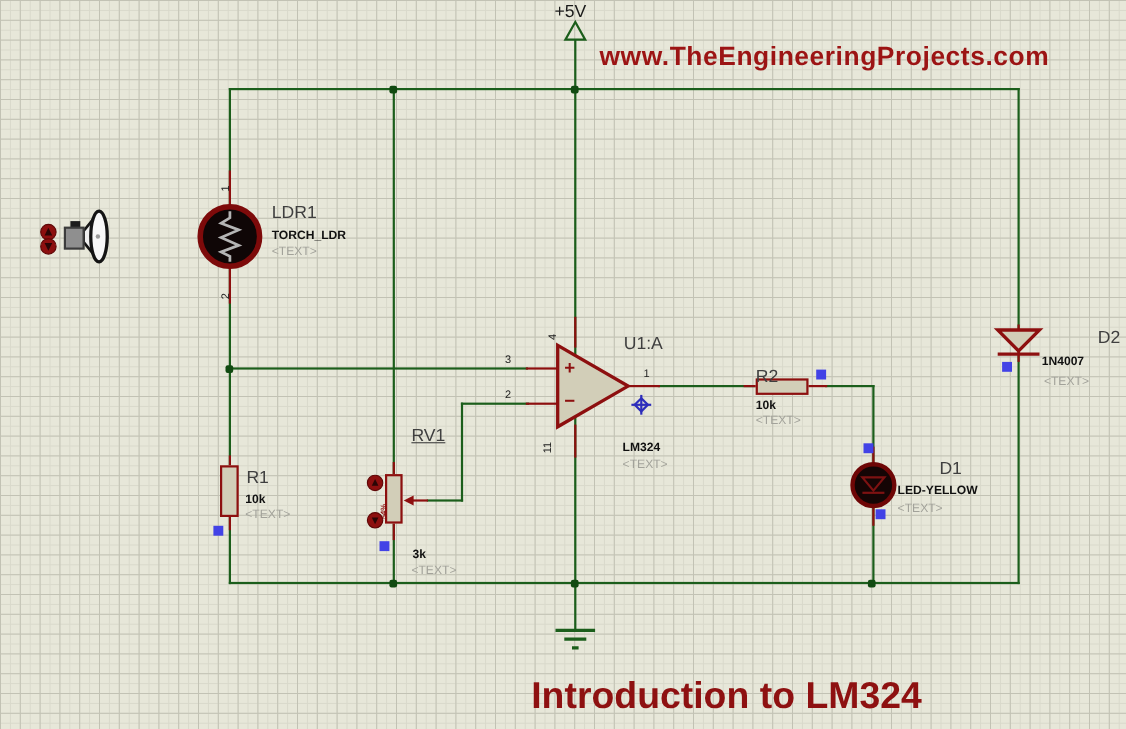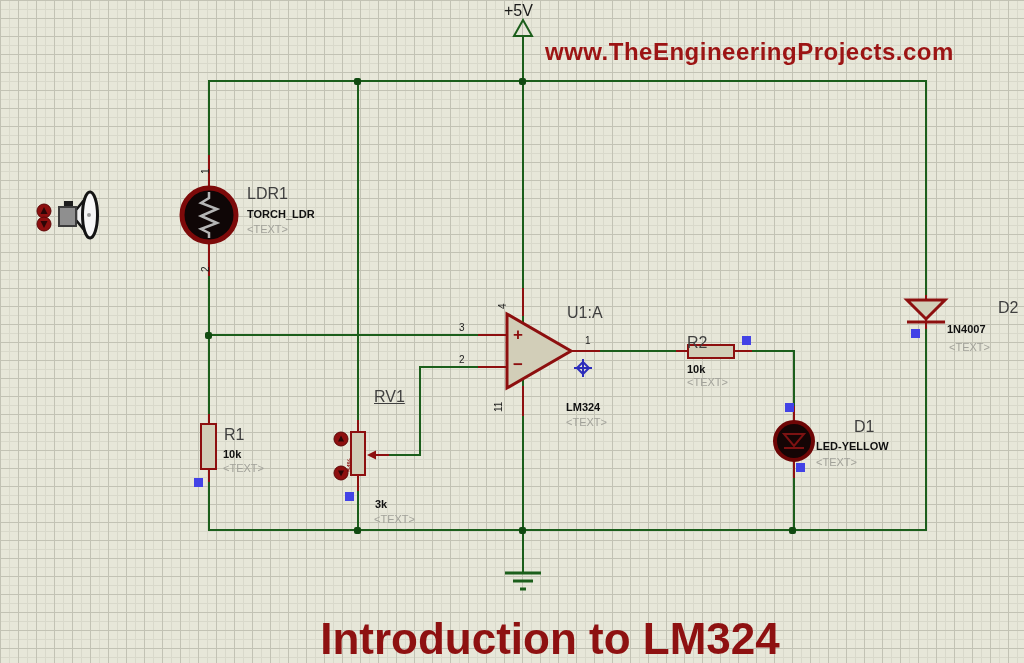--- a/index.html
+++ b/index.html
@@ -20,21 +20,21 @@
   .marker{position:absolute;width:9px;height:9px;background:#4242e6;}
   .lbl{position:absolute;color:#111;white-space:nowrap;line-height:1.15;}
   .ref{font-size:16px;color:#3f3f3f;}
   .val{font-size:11px;font-weight:700;color:#101010;}
   .ph{font-size:11px;color:#a2a29a;}
   .pin{font-size:10px;color:#1c1c1c;line-height:13px;}
   .rot{transform:rotate(-90deg);transform-origin:0 100%;}
   .res{position:absolute;background:#d2ceb8;border:2px solid #8d0f0f;box-sizing:border-box;}
   .opsym{position:absolute;color:#8d0f0f;font-weight:700;font-size:17px;line-height:17px;}
   .brand{position:absolute;font-weight:700;color:#9c1414;font-size:24px;letter-spacing:0.5px;}
-  .title{position:absolute;font-weight:700;color:#8e1111;font-size:44px;text-align:center;}
+  .title{position:absolute;font-weight:700;color:#8e1111;font-size:34px;text-align:right;}
   .potpct{position:absolute;font-size:7px;line-height:8px;font-weight:700;color:#8d0f0f;transform:rotate(-90deg);transform-origin:0 100%;}
   svg{position:absolute;overflow:visible;}
 </style>
 </head>
 <body>
 
 <div id="canvas">
 
   <div class="wire" style="left:208px;top:80px;width:719px;height:2px;"></div>
   <div class="wire" style="left:208px;top:529px;width:719px;height:2px;"></div>

